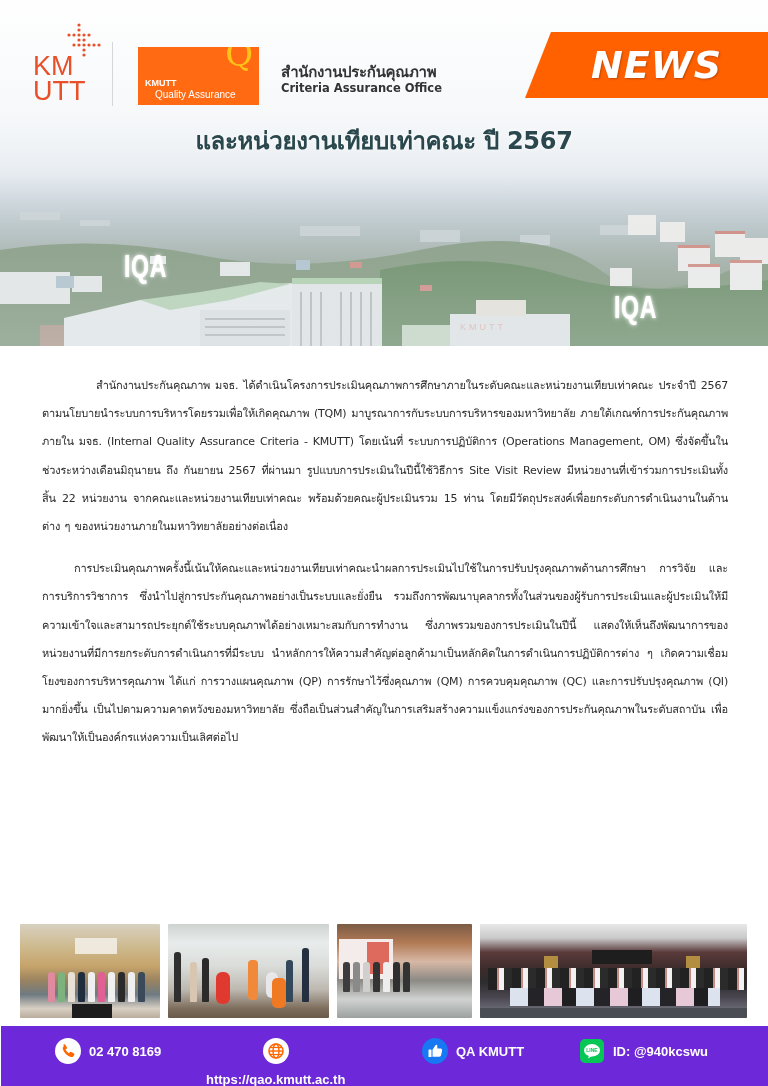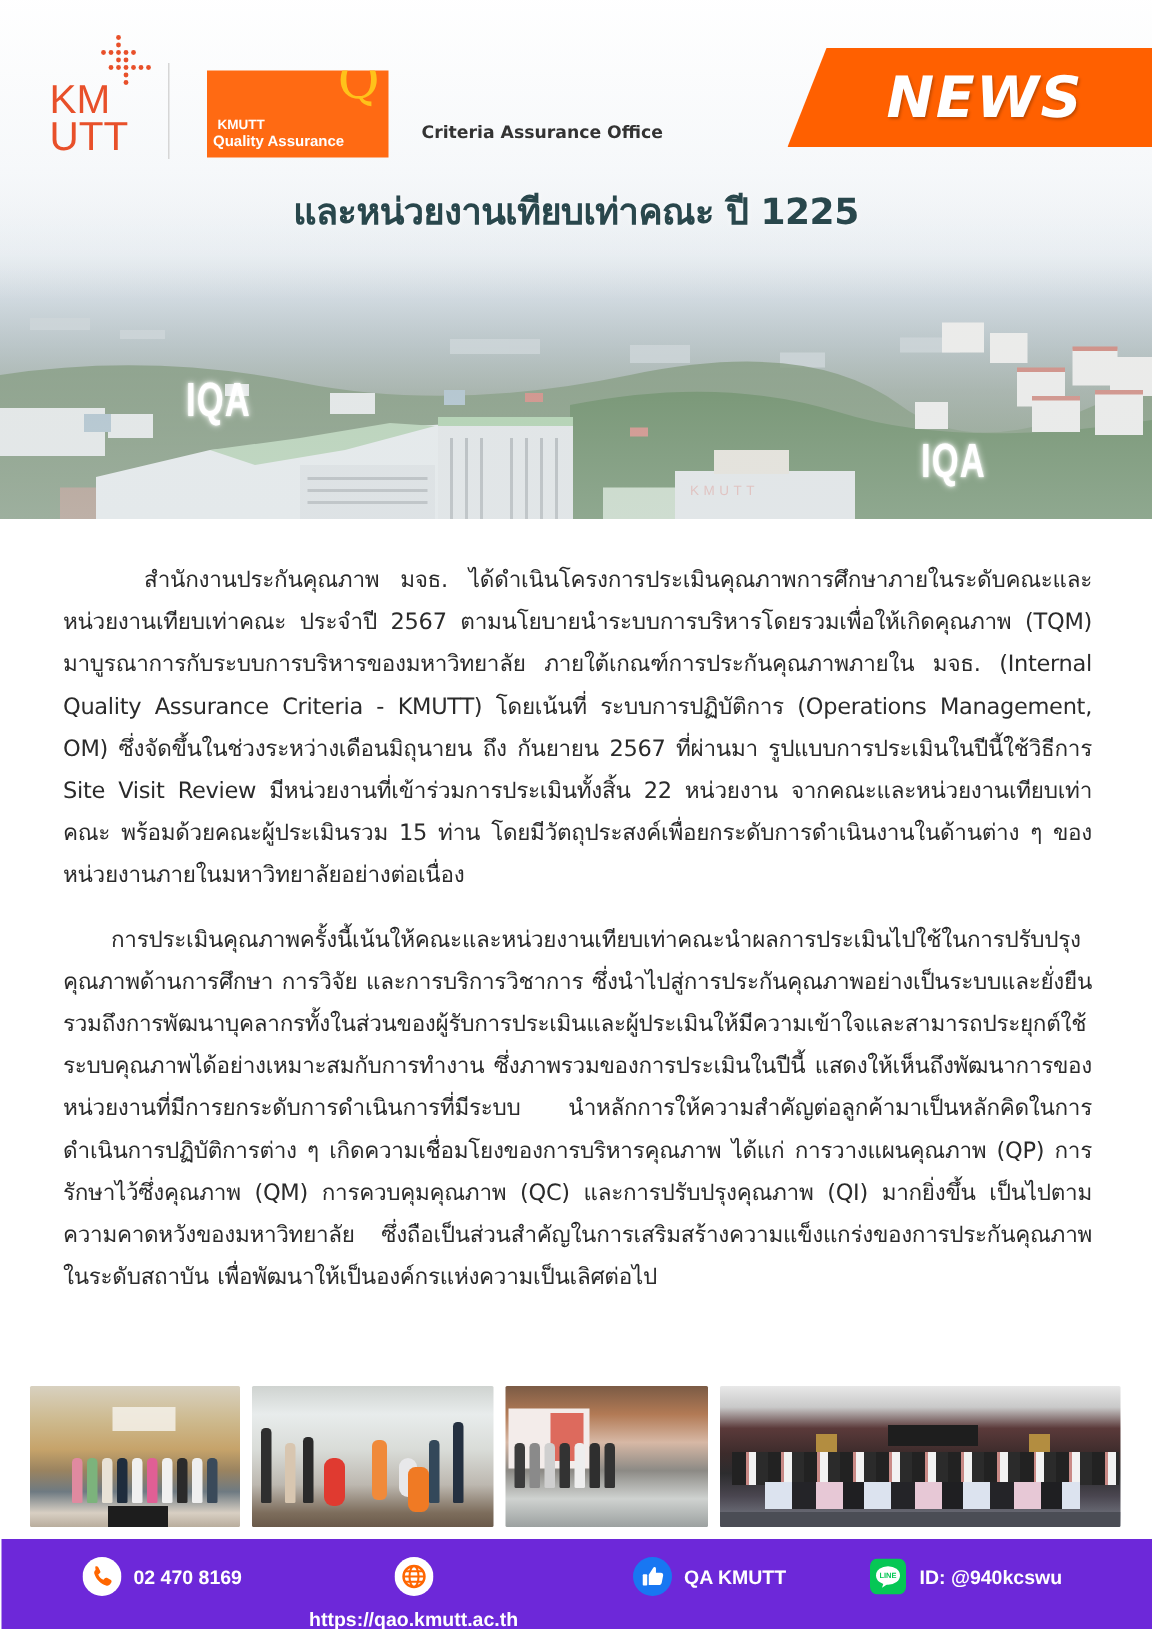--- a/index.html
+++ b/index.html
@@ -20,21 +20,21 @@
   .kmutt-logo { position: absolute; left: 32px; top: 22px; width: 70px; height: 82px; }
   .logo-divider { position: absolute; left: 112px; top: 42px; width: 1px; height: 64px; background: #d6d6d6; }
 
   .qa-box {
     position: absolute; left: 138px; top: 47px; width: 121px; height: 58px; background: #ff6a13; overflow: hidden;
   }
   .qa-box .q-letter {
     position: absolute; right: 6px; top: -10px; font-family: "DejaVu Serif", serif; font-size: 34px; color: #ffc21a; line-height: 1;
   }
   .qa-box .qa-l1 { position: absolute; left: 7px; top: 31px; font-family: "Liberation Sans", sans-serif; font-weight: bold; font-size: 9px; color: #fff; }
-  .qa-box .qa-l2 { position: absolute; left: 4px; top: 42px; font-family: "Liberation Sans", sans-serif; font-weight: bold; font-size: 10px; color: #fff; }
+  .qa-box .qa-l2 { position: absolute; left: 17px; top: 42px; font-family: "Liberation Sans", sans-serif; font-weight: normal; font-size: 10px; color: #fff; }
 
   .office-th { position: absolute; left: 281px; top: 60px; font-size: 15px; font-weight: bold; color: #333; letter-spacing: -0.3px; }
   .office-en { position: absolute; left: 281px; top: 81px; font-size: 11.5px; font-weight: bold; color: #333; }
 
   .news-banner { position: absolute; left: 525px; top: 32px; width: 243px; height: 66px; }
   .news-banner svg { position: absolute; left: 0; top: 0; }
   .news-text {
     position: absolute; left: 0; top: 0; width: 100%; height: 100%; display: flex; align-items: center; justify-content: center; padding-left: 20px;
     font-family: "DejaVu Sans", sans-serif; font-weight: bold; font-style: italic; font-size: 38px; color: #fff; letter-spacing: 1px;
     text-shadow: 1px 1px 2px rgba(0,0,0,0.25);
@@ -44,21 +44,21 @@
     position: absolute; left: 0; top: 124px; width: 768px; text-align: center;
     font-weight: bold; font-size: 24px; line-height: 34px; color: #29474c; letter-spacing: -0.3px;
     text-shadow: 0 0 4px rgba(255,255,255,0.8);
   }
 
   .iqa { position: absolute; font-family: "Liberation Sans", sans-serif; font-weight: bold; color: #fff; font-size: 32px; transform: scaleX(0.72); transform-origin: left top; text-shadow: 0 0 6px rgba(255,255,255,0.9), 0 0 2px rgba(255,255,255,0.9); letter-spacing: 1px; }
   .iqa-1 { left: 124px; top: 248px; }
   .iqa-2 { left: 614px; top: 289px; }
 
   
-  .article { position: absolute; left: 42px; top: 372px; width: 686px; font-size: 15px; color: #2b2b2b; }
+  .article { position: absolute; left: 42px; top: 372px; width: 686px; font-size: 11px; color: #2b2b2b; }
   .para { text-align: justify; text-align-last: left; line-height: 28.2px; letter-spacing: -0.2px; word-spacing: 1px; }
   .para .indent { display: inline-block; width: 54px; }
   .para.p2 { margin-top: 14px; }
   .para.p2 .indent { width: 32px; }
 
   
   .photos { position: absolute; left: 0; top: 924px; width: 768px; height: 94px; }
   .photo { position: absolute; top: 0; height: 94px; overflow: hidden; border-radius: 1px; }
   .ph1 { left: 20px; width: 140px; background: linear-gradient(180deg, #d8d1c0 0%, #cdb98d 25%, #c6a36a 45%, #9a8360 60%, #6e7a82 75%, #d8cfc3 90%, #b9ad9d 100%); }
   .ph2 { left: 168px; width: 161px; background: linear-gradient(180deg, #cfd3d0 0%, #e8ecec 20%, #d9dcd8 45%, #bdb8b0 70%, #7d6d5c 90%, #6a5a4a 100%); }
@@ -187,31 +187,32 @@
   </svg>
 
   <div class="logo-divider"></div>
 
   <div class="qa-box">
     <span class="q-letter">Q</span>
     <span class="qa-l1">KMUTT</span>
     <span class="qa-l2">Quality Assurance</span>
   </div>
 
+  <div class="office-th">สำนักงานประกันคุณภาพ</div>
   <div class="office-en">Criteria Assurance Office</div>
 
   <div class="news-banner">
     <svg width="243" height="66" viewBox="0 0 243 66">
       <polygon points="26,0 243,0 243,66 0,66" fill="#ff6000"></polygon>
     </svg>
     <div class="news-text">NEWS</div>
   </div>
 
   <div class="headline">
-    <div>และหน่วยงานเทียบเท่าคณะ ปี 1225</div>
+    <div>และหน่วยงานเทียบเท่าคณะ ปี 2567</div>
   </div>
 
   <div class="iqa iqa-1">IQA</div>
   <div class="iqa iqa-2">IQA</div>
 </div>
 
 <div class="article">
   <p class="para p1"><span class="indent"></span><span>สำนักงานประกันคุณภาพ มจธ. ได้ดำเนินโครงการประเมินคุณภาพการศึกษาภายในระดับคณะและหน่วยงานเทียบเท่าคณะ ประจำปี 2567 ตามนโยบายนำระบบการบริหารโดยรวมเพื่อให้เกิดคุณภาพ (TQM) มาบูรณาการกับระบบการบริหารของมหาวิทยาลัย ภายใต้เกณฑ์การประกันคุณภาพภายใน มจธ. (Internal Quality Assurance Criteria - KMUTT) โดยเน้นที่ ระบบการปฏิบัติการ (Operations Management, OM) ซึ่งจัดขึ้นในช่วงระหว่างเดือนมิถุนายน ถึง กันยายน 2567 ที่ผ่านมา รูปแบบการประเมินในปีนี้ใช้วิธีการ Site Visit Review มีหน่วยงานที่เข้าร่วมการประเมินทั้งสิ้น 22 หน่วยงาน จากคณะและหน่วยงานเทียบเท่าคณะ พร้อมด้วยคณะผู้ประเมินรวม 15 ท่าน โดยมีวัตถุประสงค์เพื่อยกระดับการดำเนินงานในด้านต่าง ๆ ของหน่วยงานภายในมหาวิทยาลัยอย่างต่อเนื่อง</span></p>
   <p class="para p2"><span class="indent"></span><span>การประเมินคุณภาพครั้งนี้เน้นให้คณะและหน่วยงานเทียบเท่าคณะนำผลการประเมินไปใช้ในการปรับปรุงคุณภาพด้านการศึกษา การวิจัย และการบริการวิชาการ ซึ่งนำไปสู่การประกันคุณภาพอย่างเป็นระบบและยั่งยืน รวมถึงการพัฒนาบุคลากรทั้งในส่วนของผู้รับการประเมินและผู้ประเมินให้มีความเข้าใจและสามารถประยุกต์ใช้ระบบคุณภาพได้อย่างเหมาะสมกับการทำงาน ซึ่งภาพรวมของการประเมินในปีนี้ แสดงให้เห็นถึงพัฒนาการของหน่วยงานที่มีการยกระดับการดำเนินการที่มีระบบ นำหลักการให้ความสำคัญต่อลูกค้ามาเป็นหลักคิดในการดำเนินการปฏิบัติการต่าง ๆ เกิดความเชื่อมโยงของการบริหารคุณภาพ ได้แก่ การวางแผนคุณภาพ (QP) การรักษาไว้ซึ่งคุณภาพ (QM) การควบคุมคุณภาพ (QC) และการปรับปรุงคุณภาพ (QI) มากยิ่งขึ้น เป็นไปตามความคาดหวังของมหาวิทยาลัย ซึ่งถือเป็นส่วนสำคัญในการเสริมสร้างความแข็งแกร่งของการประกันคุณภาพในระดับสถาบัน เพื่อพัฒนาให้เป็นองค์กรแห่งความเป็นเลิศต่อไป</span></p>
 </div>

